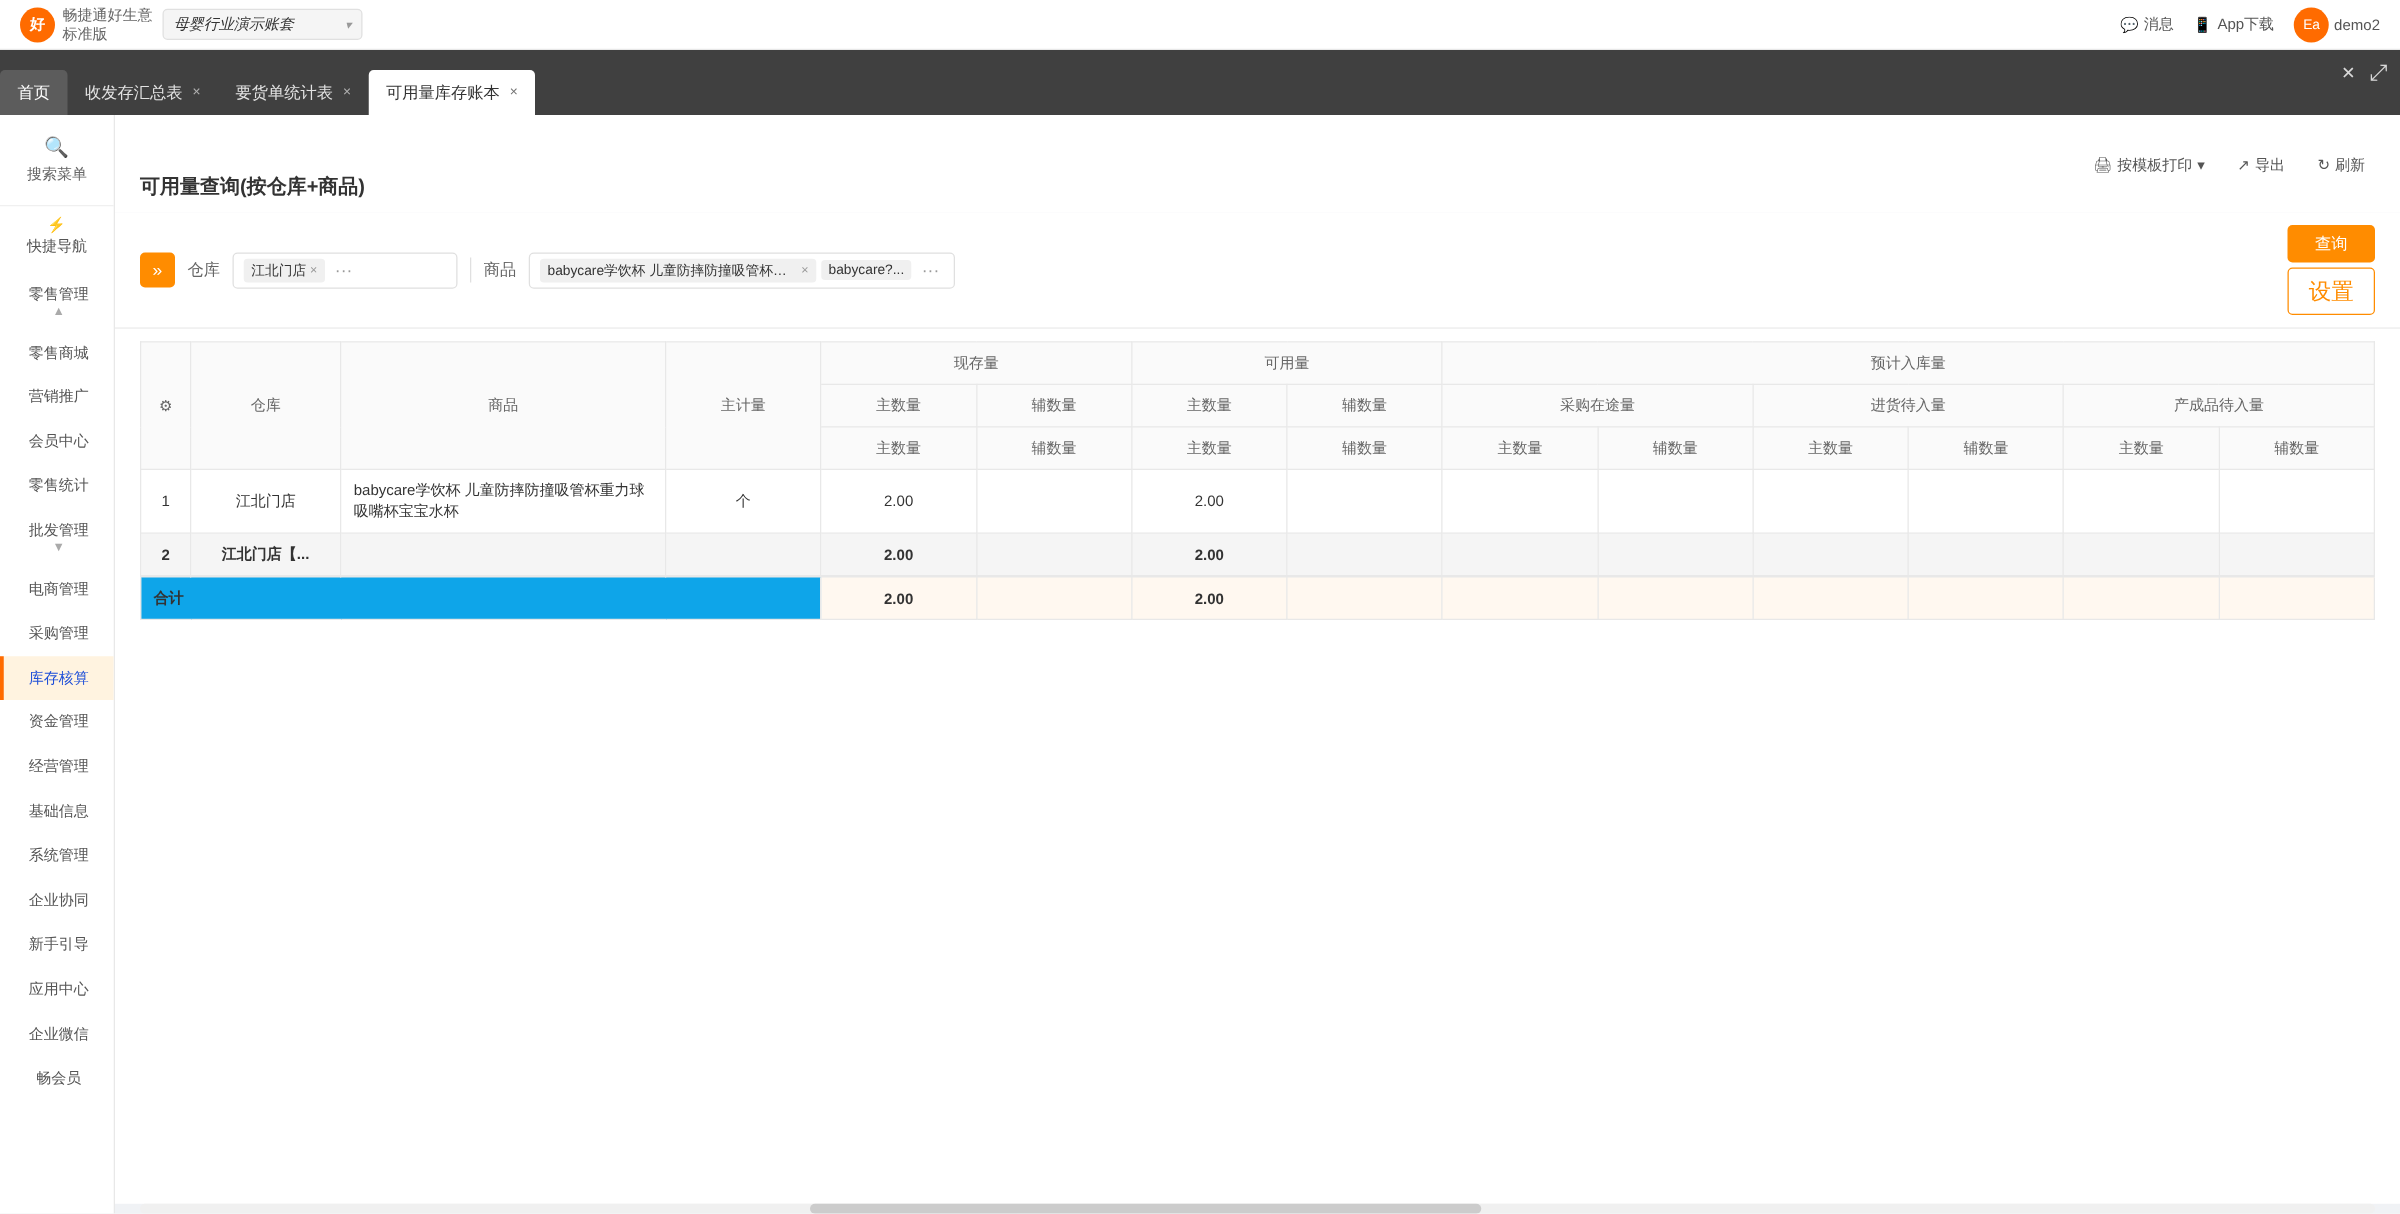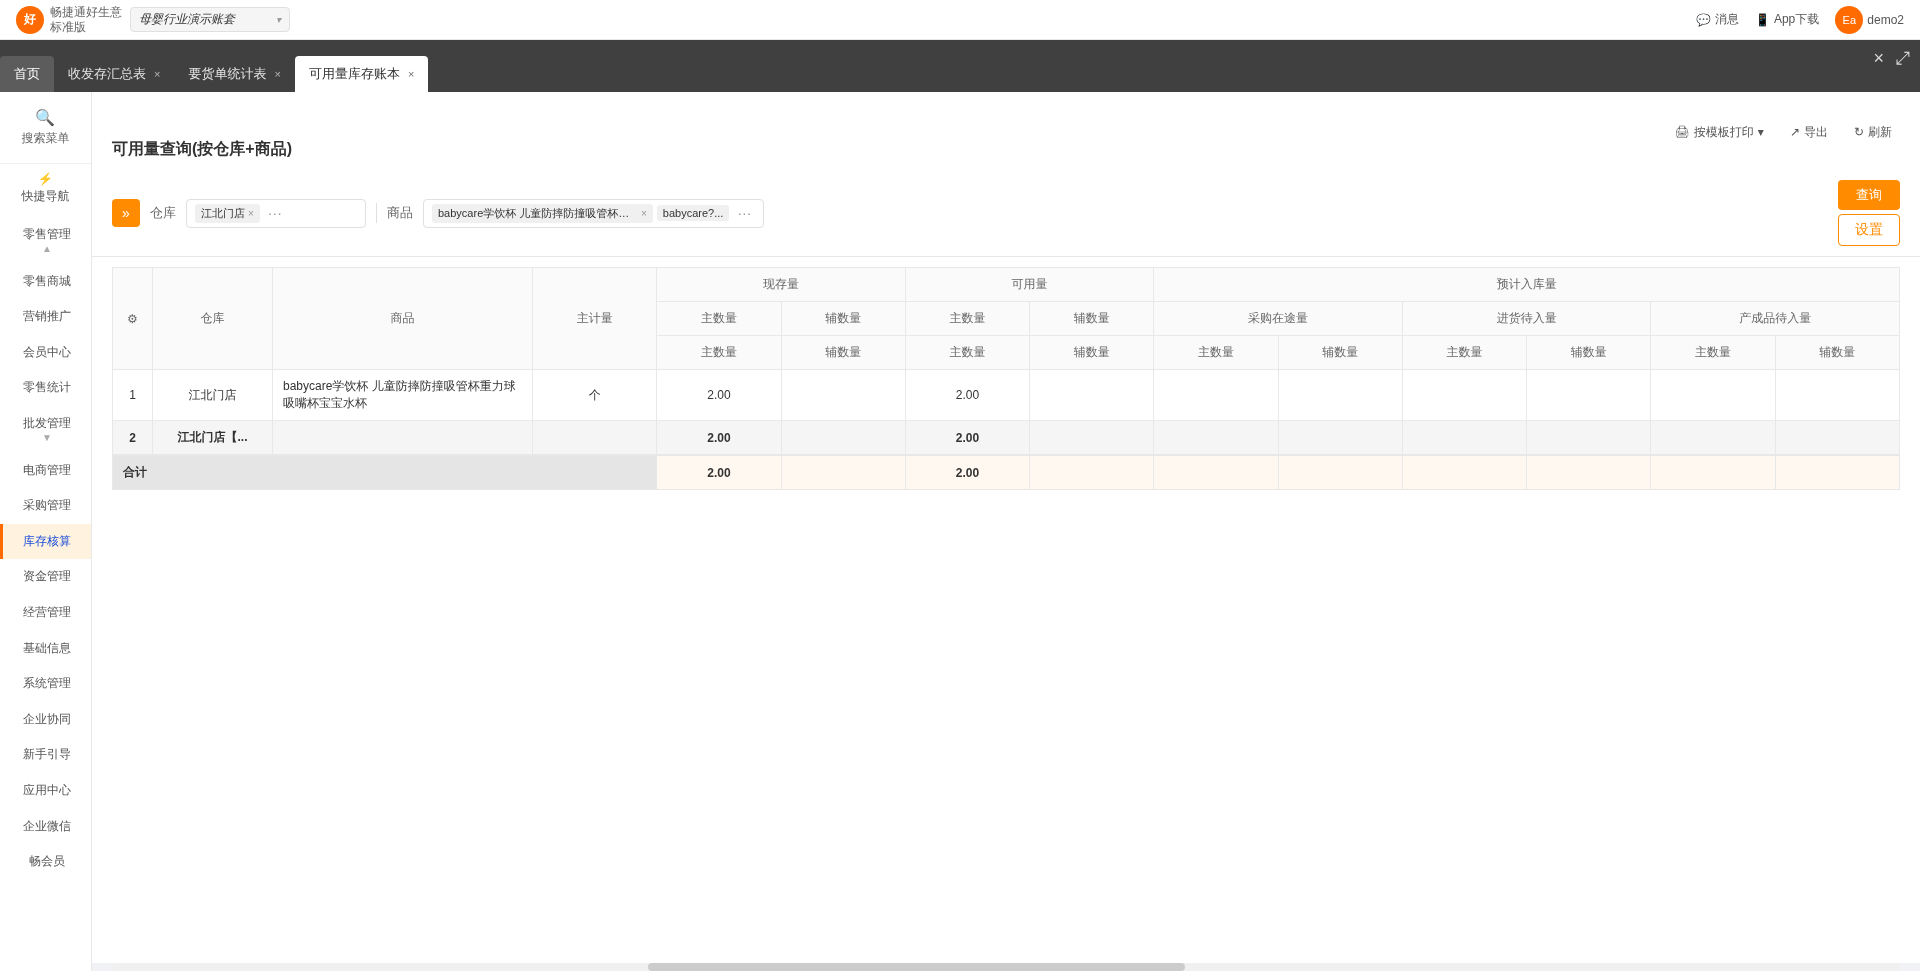--- a/index.html
+++ b/index.html
@@ -54,21 +54,21 @@
     
     .filter-bar { background: #fff; padding: 10px 20px; display: flex; align-items: center; gap: 10px; flex-shrink: 0; border-bottom: 1px solid #e8e8e8; }
     .filter-expand-btn { width: 28px; height: 28px; background: #ff8c00; border-radius: 4px; display: flex; align-items: center; justify-content: center; color: #fff; cursor: pointer; font-size: 14px; }
     .filter-label { font-size: 13px; color: #666; white-space: nowrap; }
     .filter-input { border: 1px solid #e0e0e0; border-radius: 4px; padding: 4px 8px; font-size: 12px; background: #fff; display: flex; align-items: center; gap: 4px; min-width: 180px; flex-wrap: wrap; }
     .filter-tag { background: #f0f0f0; border-radius: 3px; padding: 2px 6px; font-size: 11px; display: flex; align-items: center; gap: 3px; }
     .filter-tag .remove { cursor: pointer; color: #999; font-size: 10px; }
     .filter-dots { color: #999; font-size: 14px; cursor: pointer; padding: 0 4px; }
     .filter-divider { width: 1px; height: 20px; background: #e0e0e0; }
     .query-btn { background: #ff8c00; color: #fff; border: none; border-radius: 4px; padding: 6px 16px; font-size: 13px; cursor: pointer; }
-    .settings-btn { background: #fff; color: #ff8c00; border: 1px solid #ff8c00; border-radius: 4px; padding: 6px 16px; font-size: 14px; cursor: pointer; }
+    .settings-btn { background: #fff; color: #ff8c00; border: 1px solid #ff8c00; border-radius: 4px; padding: 6px 16px; font-size: 18px; cursor: pointer; }
     .filter-actions { display: flex; flex-direction: column; gap: 4px; margin-left: auto; }
 
     
     .table-container { flex: 1; overflow: auto; background: #fff; margin: 0; padding: 0 20px 20px 20px; }
     .data-table { width: 100%; border-collapse: collapse; font-size: 12px; margin-top: 10px; }
     .data-table th, .data-table td { border: 1px solid #e8e8e8; padding: 8px 10px; text-align: center; }
     .data-table th { background: #fafafa; color: #666; font-weight: normal; }
     .data-table .group-header { background: #f5f5f5; font-weight: 600; }
     .th-settings { width: 40px; }
     .th-warehouse { width: 120px; }
@@ -330,21 +330,21 @@
             <td></td>
             <td></td>
             <td></td>
             <td></td>
             <td></td>
             <td></td>
           </tr>
         </tbody>
         <tfoot>
           <tr class="table-footer">
-            <td colspan="4" style="text-align:left;font-weight:600;background:#e5e5e5;">合计</td>
+            <td colspan="4" style="text-align:left;font-weight:600;background:#0ea5e9;">合计</td>
             <td style="background:#fff8f0;font-weight:600;">2.00</td>
             <td style="background:#fff8f0;"></td>
             <td style="background:#fff8f0;font-weight:600;">2.00</td>
             <td style="background:#fff8f0;"></td>
             <td style="background:#fff8f0;"></td>
             <td style="background:#fff8f0;"></td>
             <td style="background:#fff8f0;"></td>
             <td style="background:#fff8f0;"></td>
             <td style="background:#fff8f0;"></td>
             <td style="background:#fff8f0;"></td>

